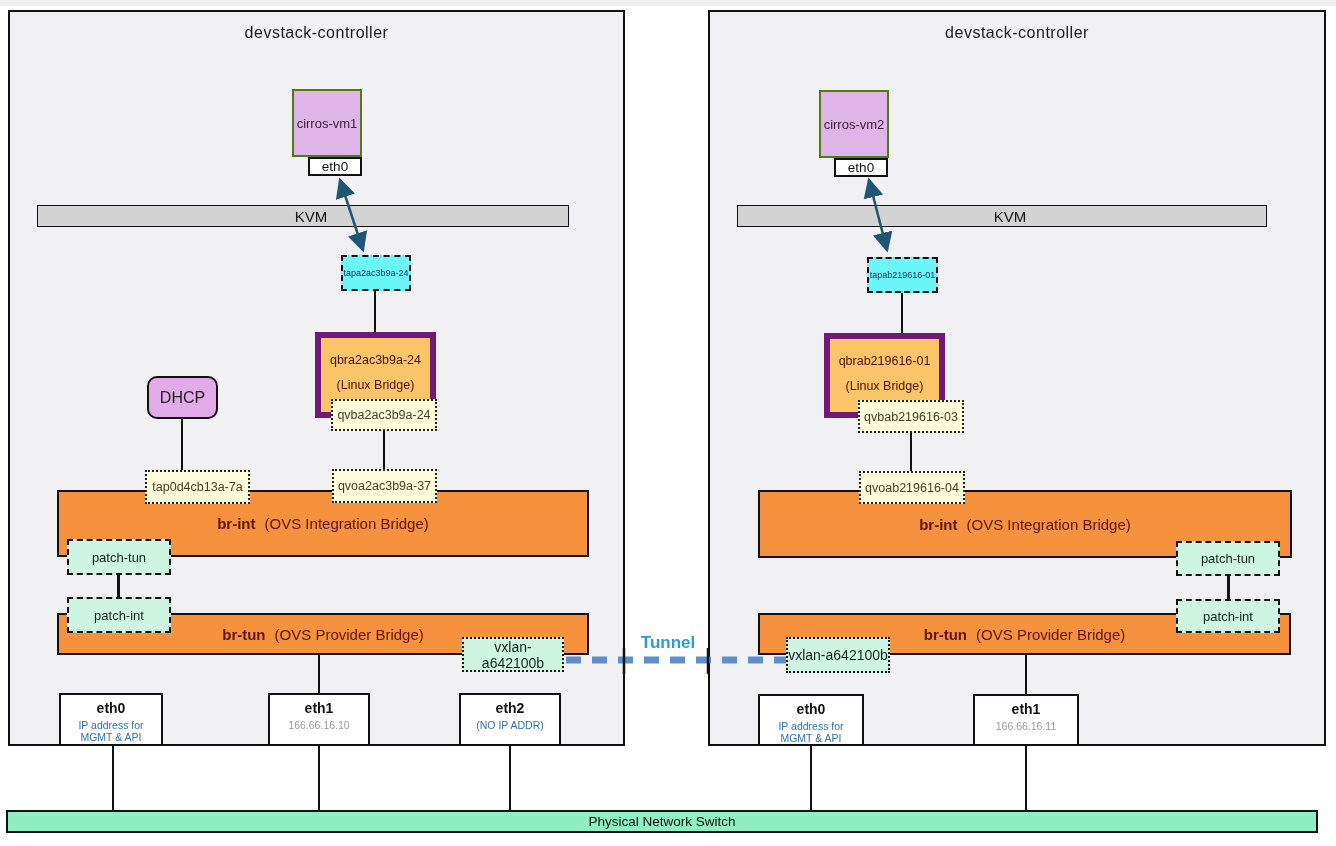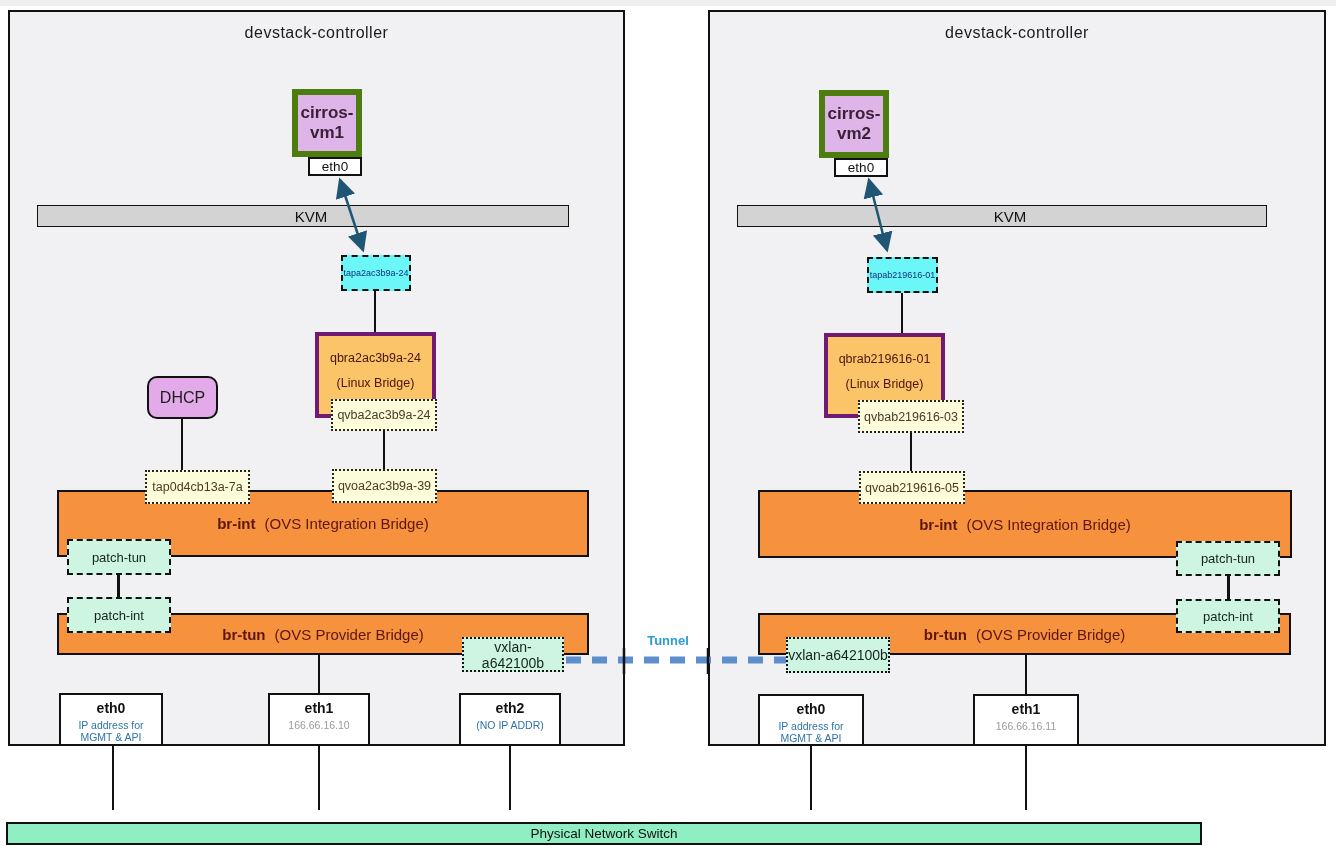--- a/index.html
+++ b/index.html
@@ -4,41 +4,41 @@
 <style>
   html,body{margin:0;padding:0;background:#fff;}
   #stage{position:relative;width:1336px;height:846px;background:#ffffff;overflow:hidden;
          font-family:"Liberation Sans", sans-serif;}
   .abs{position:absolute;box-sizing:border-box;}
   .hline{position:absolute;background:#d9d9d9;}
   .cline{position:absolute;background:#111;z-index:9;}
   .controller{background:#f1f0f2;border:2px solid #111;z-index:1;}
   .title{z-index:2;text-align:center;font-size:16px;color:#1b1b1b;letter-spacing:.5px;}
   .box{display:flex;align-items:center;justify-content:center;text-align:center;z-index:10;}
-  .vm{background:#dfb4e9;border:6px solid #4d7c0f;font-size:17px;color:#3a2135;z-index:10;font-weight:bold;}
+  .vm{background:#dfb4e9;border:2px solid #4d7c0f;font-size:13px;color:#3a2135;z-index:10;}
   .vmport{background:#fff;border:2px solid #111;font-size:13.5px;color:#111;z-index:11;}
   .kvm{background:#d3d3d3;border:1.5px solid #111;font-size:15px;color:#111;padding-left:16px;}
   .tap{background:#6bf7f7;border:2px dashed #111;font-size:9px;color:#16317a;z-index:10;}
-  .qbr{background:#fbc469;border:4px solid #701a75;font-size:12.5px;color:#4a1410;
+  .qbr{background:#fbc469;border:6px solid #701a75;font-size:12.5px;color:#4a1410;
        flex-direction:column;justify-content:flex-start;padding-top:15px;gap:11px;}
   .ylw{background:#fdfcda;border:2px dotted #222;font-size:12.5px;color:#4a3a26;z-index:11;}
   .dhcp{background:#e2aae9;border:2.5px solid #111;border-radius:10px;font-size:16px;color:#1d1d1d;}
   .bar{background:#f6913e;border:2px solid #111;font-size:15px;color:#5c1613;}
   .bar b{font-weight:bold;}
   .bar .rest{margin-left:9px;}
   .mint{background:#cef5e1;border:2px dashed #111;font-size:13px;color:#15251c;z-index:11;}
   .mintd{background:#cef5e1;border:2px dotted #111;font-size:14px;color:#15251c;z-index:11;}
   .nic{background:#fff;border:2px solid #111;flex-direction:column;justify-content:flex-start;
        padding-top:5px;gap:3px;z-index:10;}
   .nic .lbl{font-size:14px;font-weight:bold;color:#111;}
   .nic .desc{font-size:10.5px;line-height:12px;white-space:pre-line;}
   .desc-blue{color:#2e74a6;}
   .desc-gray{color:#9b9b9b;}
   .switch{background:#8feec2;border:2px solid #111;font-size:13.5px;color:#111;z-index:3;}
-  .tunnel-label{z-index:12;font-size:13px;font-weight:bold;color:#2b9cd8;text-align:center;}
+  .tunnel-label{z-index:12;font-size:17px;font-weight:bold;color:#2b9cd8;text-align:center;}
   #overlay{position:absolute;left:0;top:0;z-index:50;pointer-events:none;}
 </style>
 </head>
 <body>
 
 <div id="stage">
 
   <div class="hline" style="left:0;top:1;width:1336px;height:2px;"></div>
   <div class="hline" style="left:0;top:837;width:1336px;height:3px;background:#ababab;"></div>
   <div class="hline" style="left:0;top:840;width:1336px;height:6px;background:#f0f0f0;"></div>
@@ -74,21 +74,21 @@
   <div class="abs box dhcp" style="left:147px;top:376px;width:71px;height:43px;">
     <span>DHCP</span>
   </div>
   <div class="cline" style="left:181px;top:419px;width:2px;height:51px;"></div>
   <div class="cline" style="left:383px;top:431px;width:2px;height:38px;"></div>
 
   <div class="abs box ylw" style="left:133px;top:470px;width:105px;height:34px;margin-left:12px;">
     <span>tap0d4cb13a-7a</span>
   </div>
   <div class="abs box ylw" style="left:332px;top:469px;width:105px;height:34px;">
-    <span>qvoa2ac3b9a-39</span>
+    <span>qvoa2ac3b9a-37</span>
   </div>
 
   <div class="abs box bar" style="left:57px;top:490px;width:532px;height:67px;">
     <b>br-int</b>
     <span class="rest">(OVS Integration Bridge)</span>
   </div>
 
   <div class="abs box mint" style="left:67px;top:539px;width:104px;height:36px;">
     <span>patch-tun</span>
   </div>
@@ -150,21 +150,21 @@
     <span>qbrab219616-01</span>
     <span>(Linux Bridge)</span>
   </div>
   <div class="abs box ylw" style="left:858px;top:400px;width:106px;height:33px;">
     <span>qvbab219616-03</span>
   </div>
 
   <div class="cline" style="left:910px;top:433px;width:2px;height:38px;"></div>
 
   <div class="abs box ylw" style="left:859px;top:471px;width:106px;height:33px;">
-    <span>qvoab219616-05</span>
+    <span>qvoab219616-04</span>
   </div>
 
   <div class="abs box bar" style="left:758px;top:490px;width:534px;height:68px;">
     <b>br-int</b>
     <span class="rest">(OVS Integration Bridge)</span>
   </div>
 
   <div class="abs box mint" style="left:1176px;top:541px;width:104px;height:35px;">
     <span>patch-tun</span>
   </div>
@@ -192,21 +192,21 @@
   <div class="abs box nic" style="left:973px;top:694px;width:106px;height:52px;">
     <span class="lbl">eth1</span>
     <span class="desc desc-gray">166.66.16.11</span>
   </div>
 
   <div class="cline" style="left:810px;top:746px;width:2px;height:64px;"></div>
   <div class="cline" style="left:1025px;top:746px;width:2px;height:64px;"></div>
 
   <div class="abs tunnel-label" style="left:622px;top:633px;width:92px;height:22px;">Tunnel</div>
 
-  <div class="abs box switch" style="left:6px;top:810px;width:1196px;height:23px;margin-top:12px;">
+  <div class="abs box switch" style="left:6px;top:810px;width:1312px;height:23px;">
     <span>Physical Network Switch</span>
   </div>
 
   <svg id="overlay" width="1336" height="846">
     <defs>
       <marker id="ah" markerWidth="9" markerHeight="9" refX="7" refY="4" orient="auto-start-reverse">
         <path d="M0,0 L8,4 L0,8 z" fill="#1f5673"></path>
       </marker>
     </defs>
     <line x1="566" y1="660" x2="786" y2="660" stroke="#5e8fcc" stroke-width="7" stroke-dasharray="15 11"></line>

